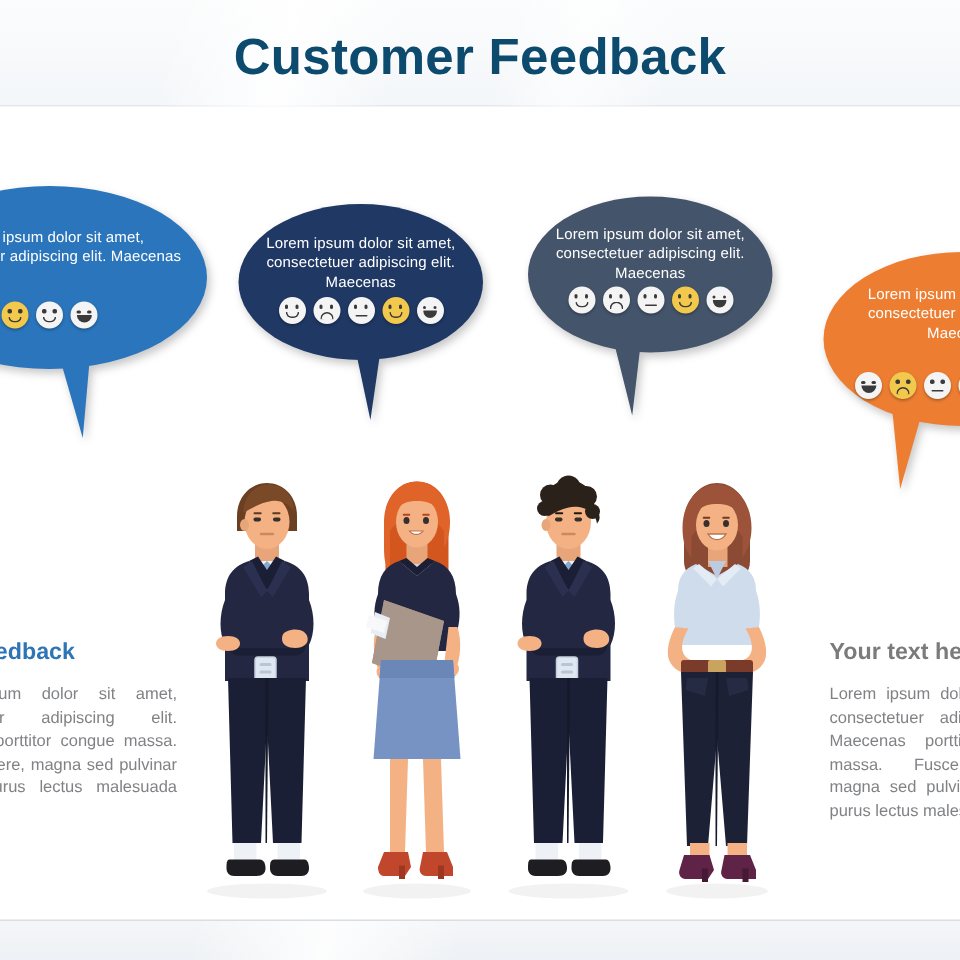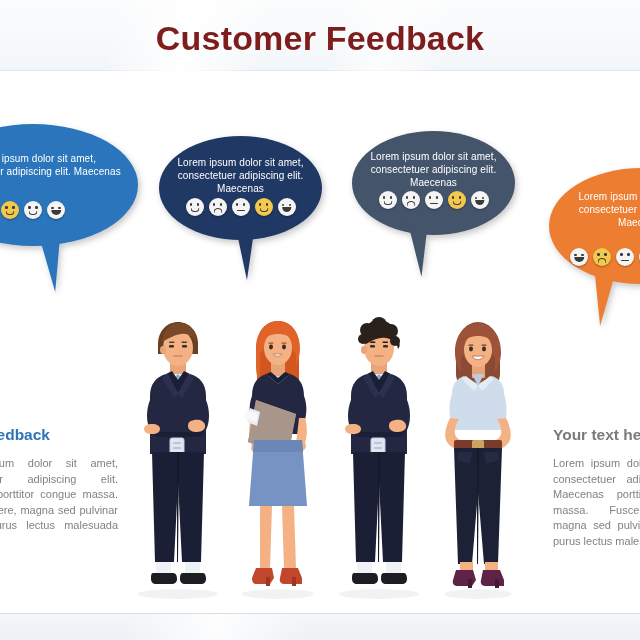--- a/index.html
+++ b/index.html
@@ -28,21 +28,21 @@
     background:
       linear-gradient(104deg, rgba(255,255,255,0) 18%, rgba(255,255,255,.95) 30%, rgba(255,255,255,0) 42%),
       linear-gradient(104deg, rgba(255,255,255,0) 52%, rgba(255,255,255,.7) 60%, rgba(255,255,255,0) 70%);
     pointer-events: none;
   }
   .page-title {
     position: absolute; left: 0; top: 19px; width: 640px;
     text-align: center;
     font-size: 34px; font-weight: bold;
     letter-spacing: .2px;
-    color: #7f1d1d;
+    color: #0c4a6e;
     text-shadow: 0 1px 0 rgba(255,255,255,.9);
   }
 
   
   .footer-band {
     position: absolute; left: 0; top: 613px;
     width: 640px; height: 27px;
     background: linear-gradient(180deg,#f4f6f8 0%, #eef1f5 100%);
     border-top: 1px solid #d9dee4;
   }

